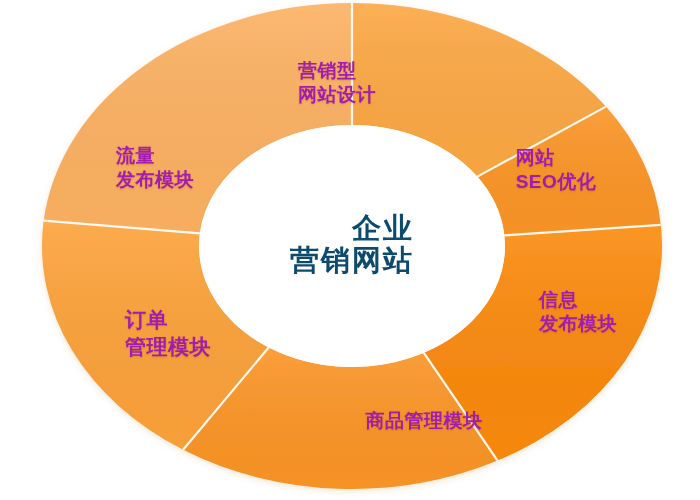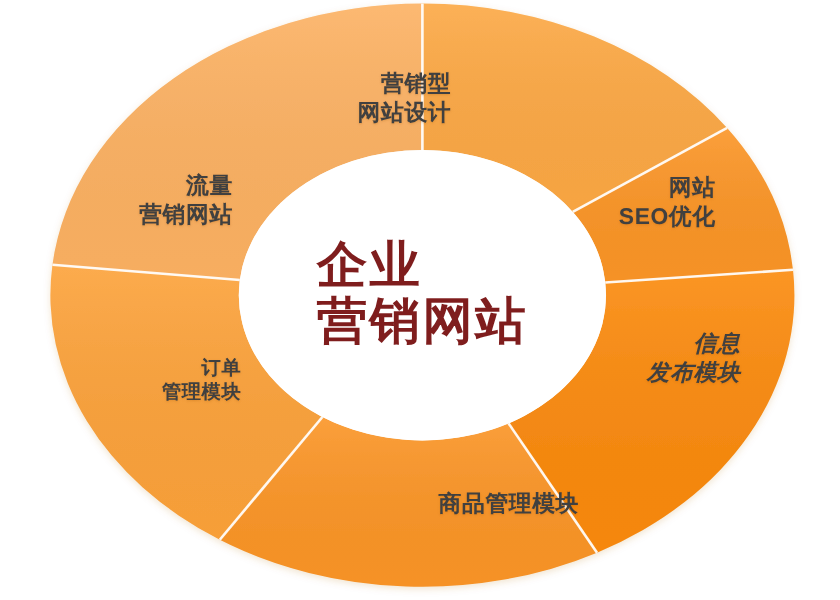--- a/index.html
+++ b/index.html
@@ -22,41 +22,41 @@
   }
   #donut {
     position: absolute;
     left: 0;
     top: 0;
     width: 700px;
     height: 500px;
   }
   .seg-label {
     position: absolute;
-    color: #404040;
+    color: #a21caf;
     font-weight: bold;
-    text-align: right;
+    text-align: left;
     line-height: 1.28;
     letter-spacing: 0.5px;
     white-space: pre-line;
     text-shadow: 0 1px 2px rgba(170,90,0,0.30);
     transform: translate(-50%, -50%);
     pointer-events: none;
   }
   .center-label {
     position: absolute;
     left: 352px;
     top: 244px;
     transform: translate(-50%, -50%);
-    text-align: left;
+    text-align: right;
     line-height: 1.12;
     white-space: pre-line;
-    color: #7f1d1d;
+    color: #0c4a6e;
     font-weight: bold;
-    font-size: 42px;
+    font-size: 29px;
     letter-spacing: 2px;
     text-shadow:
        2px 0 0 #fff, -2px 0 0 #fff, 0 2px 0 #fff, 0 -2px 0 #fff,
        2px 2px 0 #fff, -2px 2px 0 #fff, 2px -2px 0 #fff, -2px -2px 0 #fff,
        3px 3px 5px rgba(255,255,255,0.95),
        0 0 9px rgba(255,255,255,0.95);
   }
 </style>
 </head>
 <body>
@@ -93,26 +93,26 @@
         <line x1="268.67022764270087" y1="347.4791387213963" x2="183.1618991453416" y2="449.796948010738" stroke="#ffffff" stroke-width="2.2" stroke-opacity="0.92"></line>
         <line x1="199.83815000865417" y1="233.352055944614" x2="43.69821243583527" y2="220.5995834259603" stroke="#ffffff" stroke-width="2.2" stroke-opacity="0.92"></line>
         <line x1="352" y1="125" x2="351.99999999999994" y2="3" stroke="#ffffff" stroke-width="2.2" stroke-opacity="0.92"></line>
         <line x1="477.3302627762157" y1="176.59725120152336" x2="605.9371337295875" y2="106.6209259666957" stroke="#ffffff" stroke-width="2.2" stroke-opacity="0.92"></line>
       </g>
     <ellipse id="hole" cx="352" cy="246" rx="153" ry="121" fill="#ffffff"></ellipse>
   </svg>
 
   <div class="seg-label" style="left: 556px; top: 170px; font-size: 19px;">网站
 SEO优化</div>
-  <div class="seg-label" style="left: 578px; top: 300px; font-size: 19px; font-style: italic;">信息
+  <div class="seg-label" style="left: 578px; top: 312px; font-size: 19px;">信息
 发布模块</div>
   <div class="seg-label" style="left: 379px; top: 421px; font-size: 19px; margin-left: 45px;">商品管理模块</div>
-  <div class="seg-label" style="left: 168px; top: 318px; font-size: 16px;">订单
+  <div class="seg-label" style="left: 168px; top: 334px; font-size: 21px;">订单
 管理模块</div>
   <div class="seg-label" style="left: 155px; top: 168px; font-size: 19px;">流量
-营销网站</div>
+发布模块</div>
   <div class="seg-label" style="left: 337px; top: 83px; font-size: 19px;">营销型
 网站设计</div>
 
   <div class="center-label">企业
 营销网站</div>
 
 </div>
 
 </body></html>

